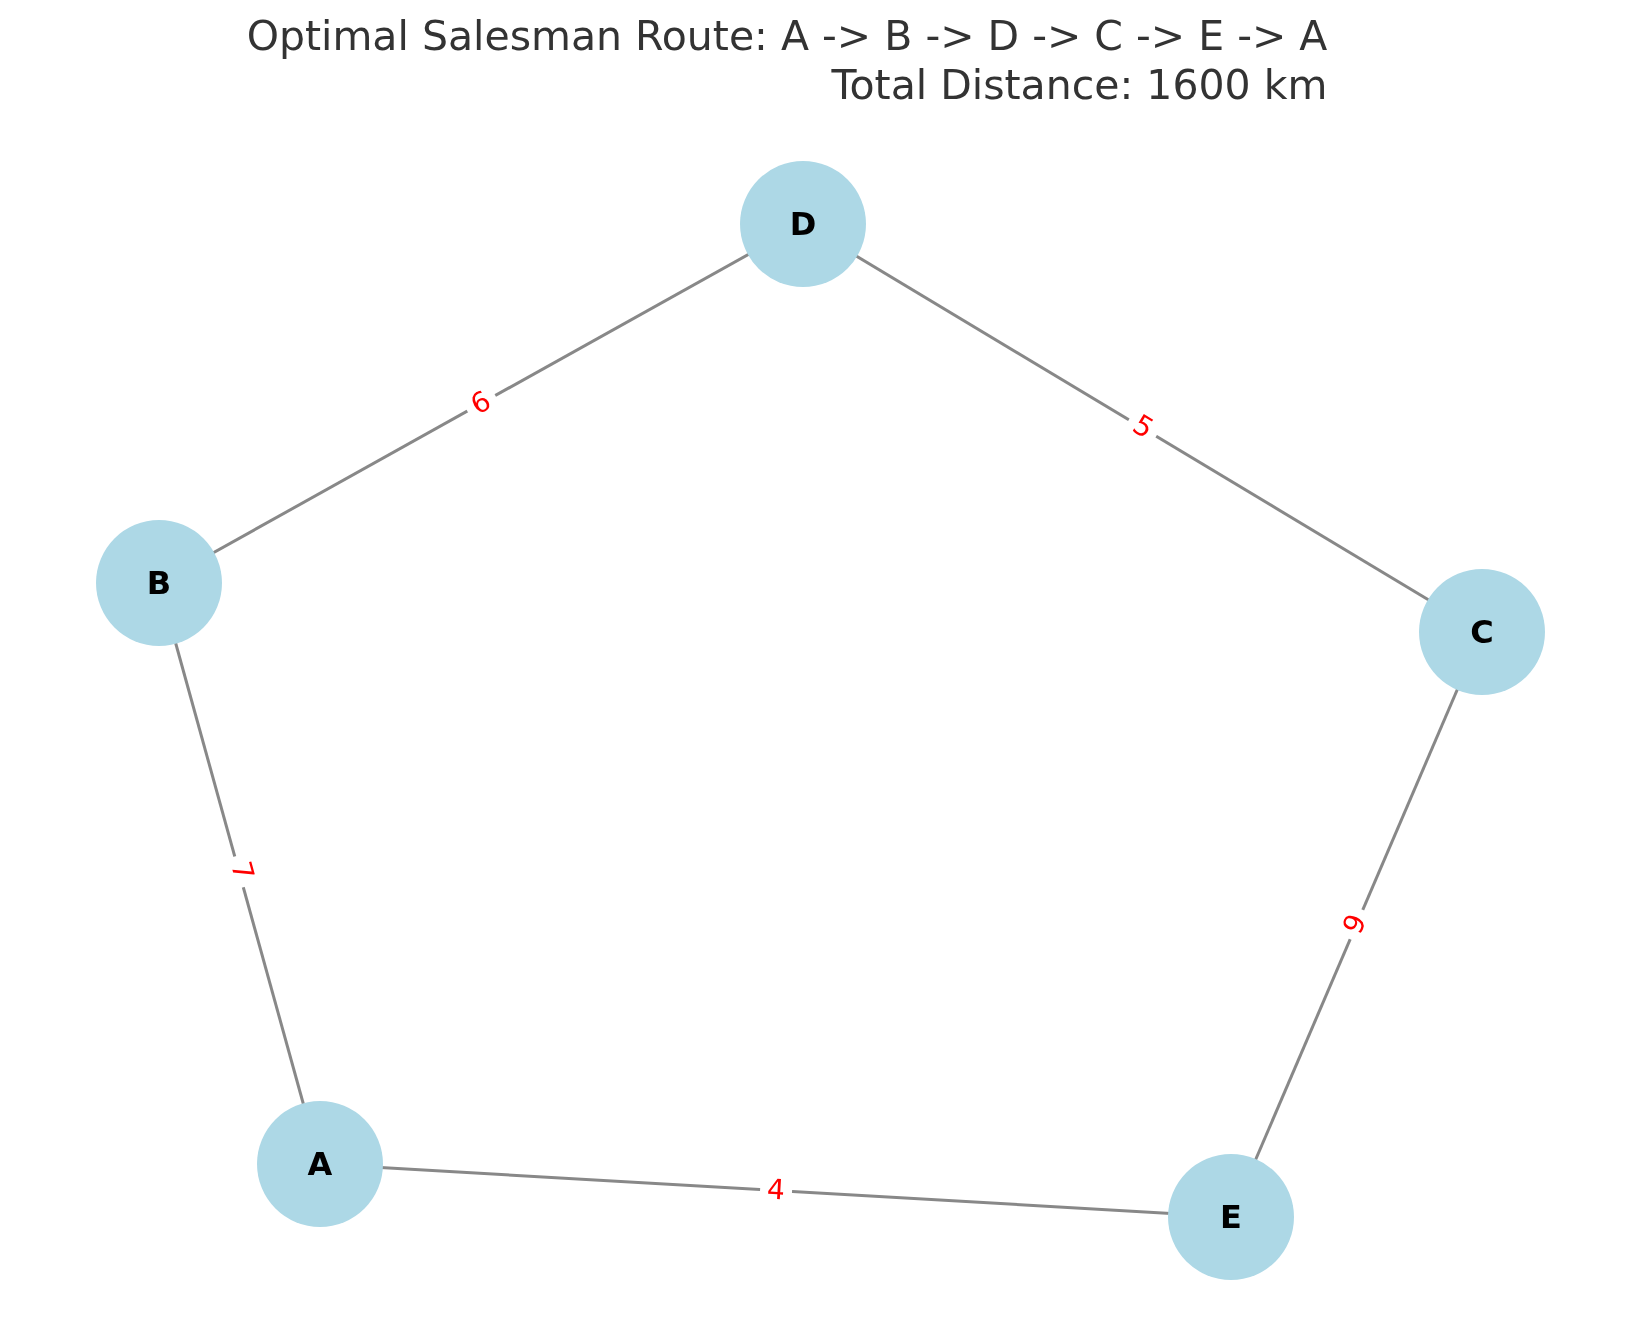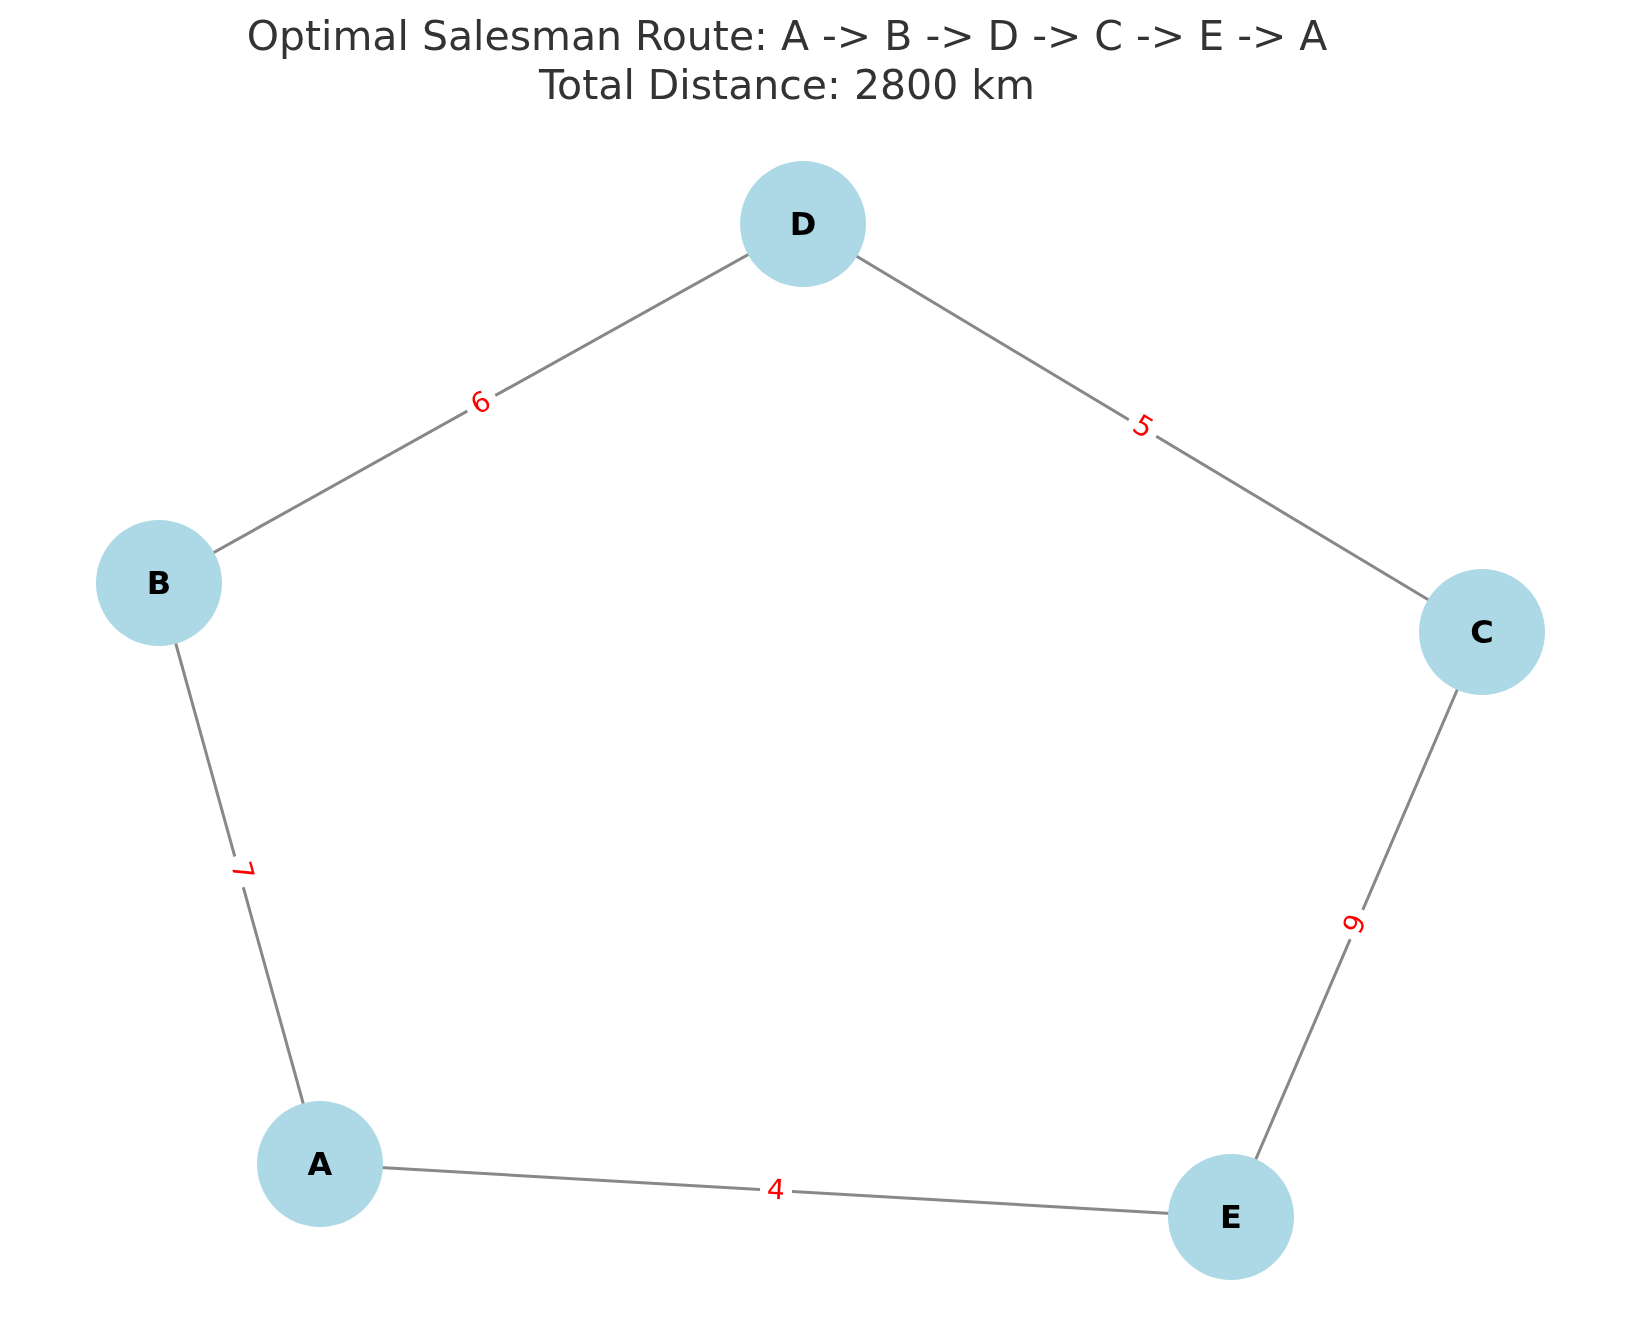--- a/index.html
+++ b/index.html
@@ -20,21 +20,21 @@
     left: 0;
     top: 0;
     width: 1639px;
     height: 1340px;
   }
   #title {
     position: absolute;
     left: 787px;
     top: 12px;
     transform: translateX(-50%);
-    text-align: center;
+    text-align: right;
     color: var(--title-color, #333333);
     font-size: 41px;
     line-height: 49px;
     white-space: nowrap;
   }
   .node {
     position: absolute;
     border-radius: 50%;
     background: var(--node-fill, #ADD8E6);
     display: flex;
@@ -63,21 +63,21 @@
 <div id="figure" style="--bg: #FFFFFF; --title-color: #333333; --node-fill: #ADD8E6; --node-label-color: #000000; --edge-label-color: #FF0000;">
   <svg id="edges-svg" xmlns="http://www.w3.org/2000/svg">
       <line x1="159" y1="583" x2="803" y2="224" stroke="#888888" stroke-width="3"></line>
       <line x1="803" y1="224" x2="1482" y2="632" stroke="#888888" stroke-width="3"></line>
       <line x1="159" y1="583" x2="320" y2="1164" stroke="#888888" stroke-width="3"></line>
       <line x1="1482" y1="632" x2="1231" y2="1217" stroke="#888888" stroke-width="3"></line>
       <line x1="320" y1="1164" x2="1231" y2="1217" stroke="#888888" stroke-width="3"></line>
     </svg>
   <div id="title">
     <div>Optimal Salesman Route: A -&gt; B -&gt; D -&gt; C -&gt; E -&gt; A</div>
-    <div>Total Distance: 2800 km</div>
+    <div>Total Distance: 1600 km</div>
   </div>
   <div id="node-layer">
       <div class="edge-label" style="left: 481px; top: 403px; transform: translate(-50%, -50%) rotate(-29.1deg);">6</div>
       <div class="edge-label" style="left: 1143px; top: 427px; transform: translate(-50%, -50%) rotate(31deg);">5</div>
       <div class="edge-label" style="left: 242px; top: 871px; transform: translate(-50%, -50%) rotate(74.5deg);">7</div>
       <div class="edge-label" style="left: 1355px; top: 924px; transform: translate(-50%, -50%) rotate(-66.8deg);">9</div>
       <div class="edge-label" style="left: 776px; top: 1190px; transform: translate(-50%, -50%) rotate(3.3deg);">4</div>
       <div class="node" style="left: 257px; top: 1101px; width: 126px; height: 126px;">
         <span>A</span>
       </div>

